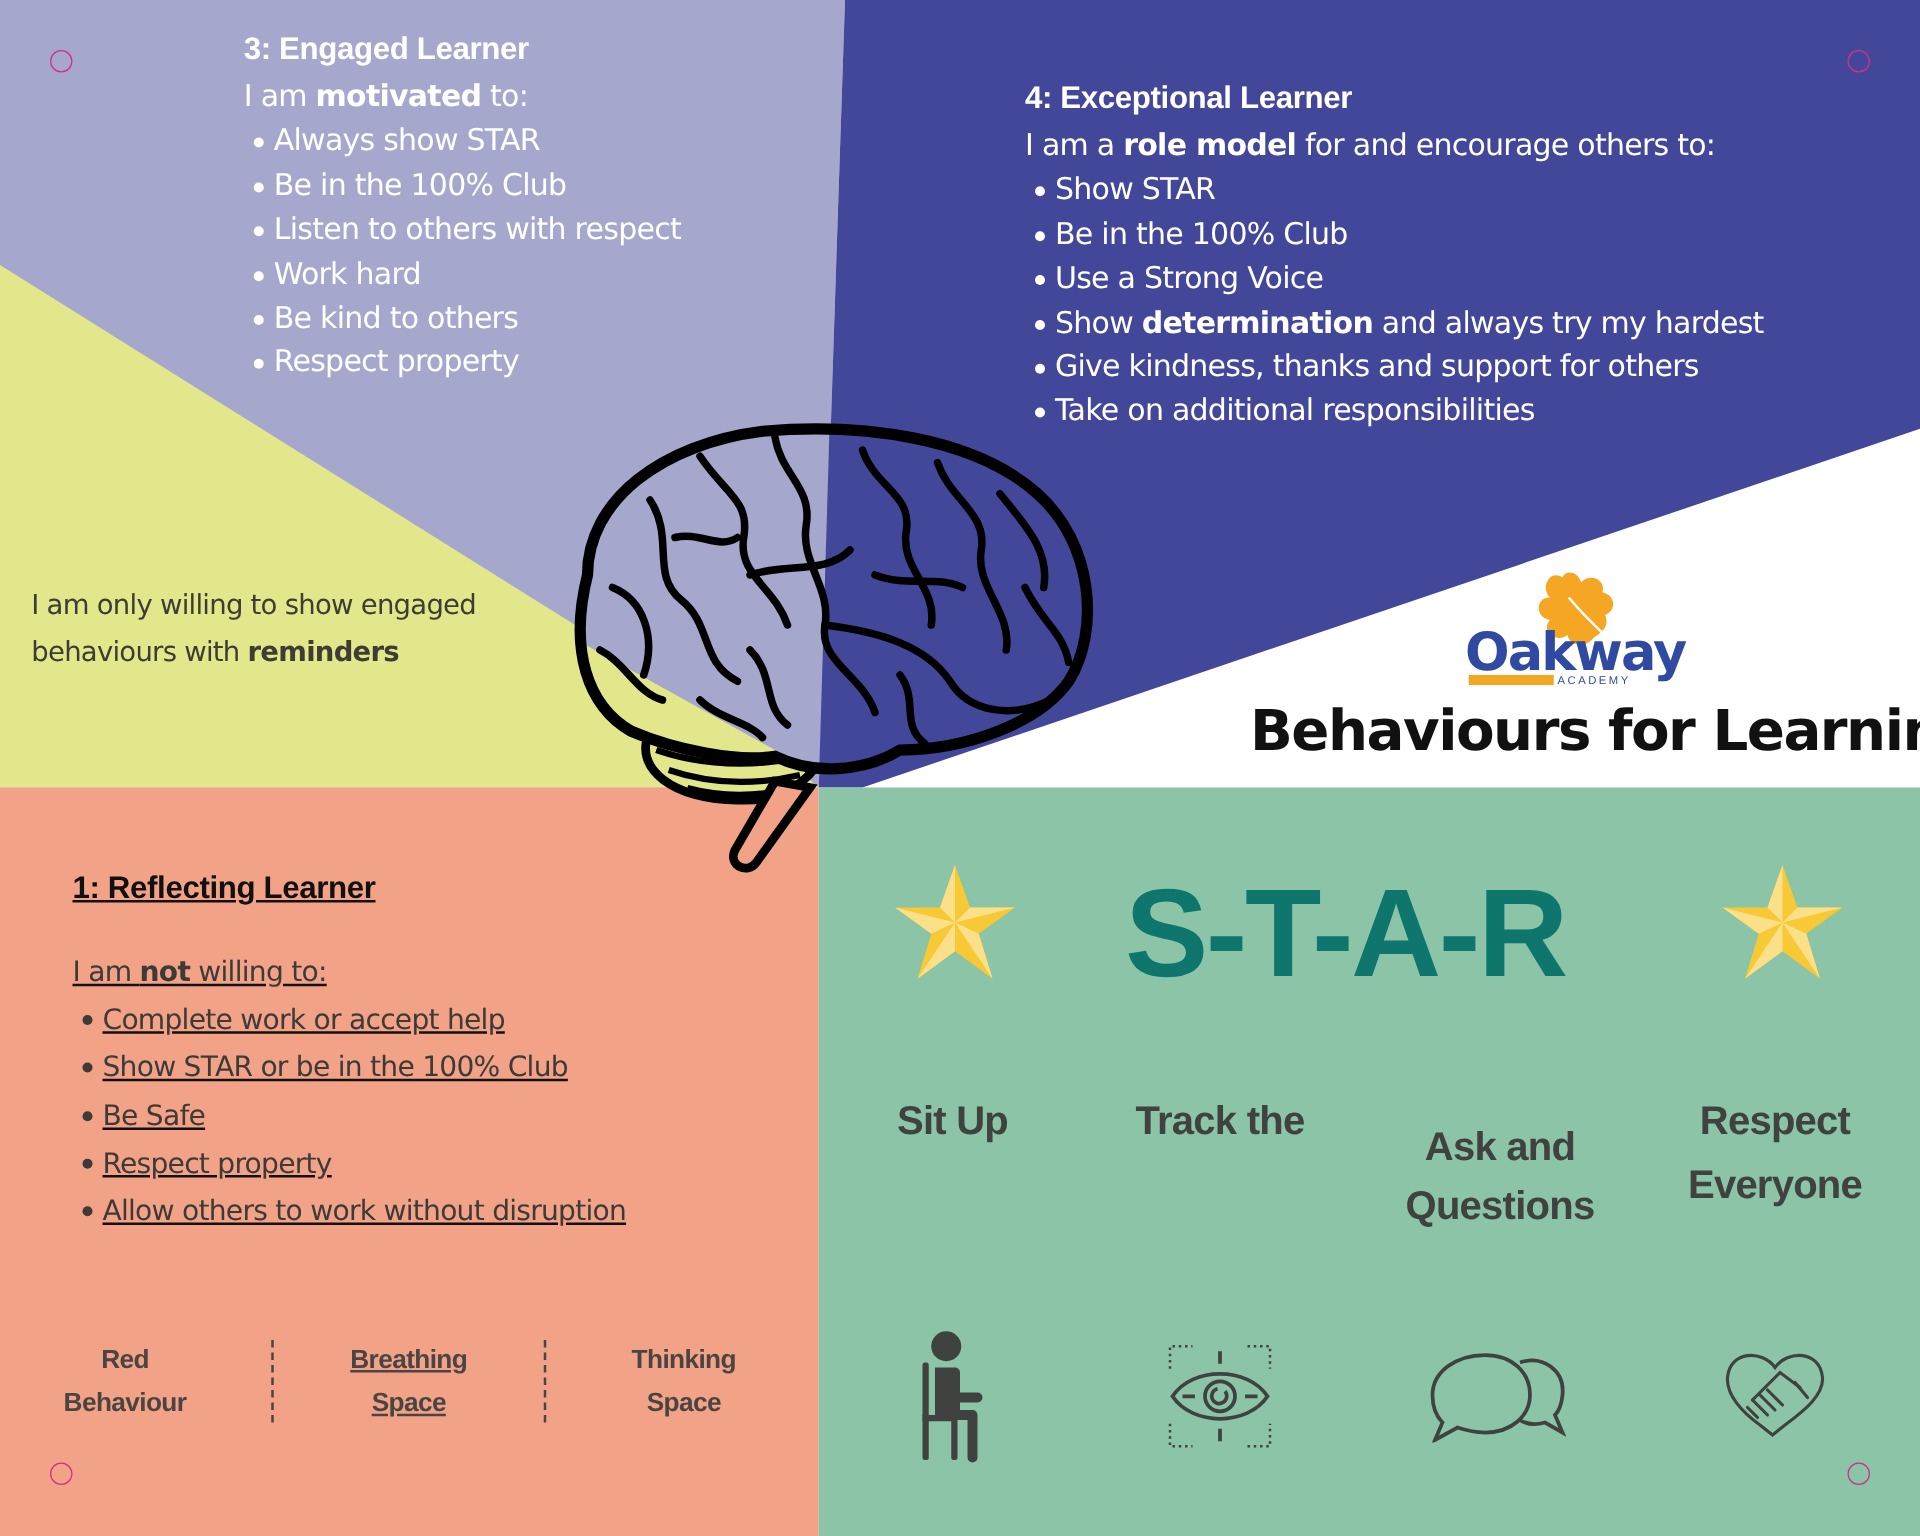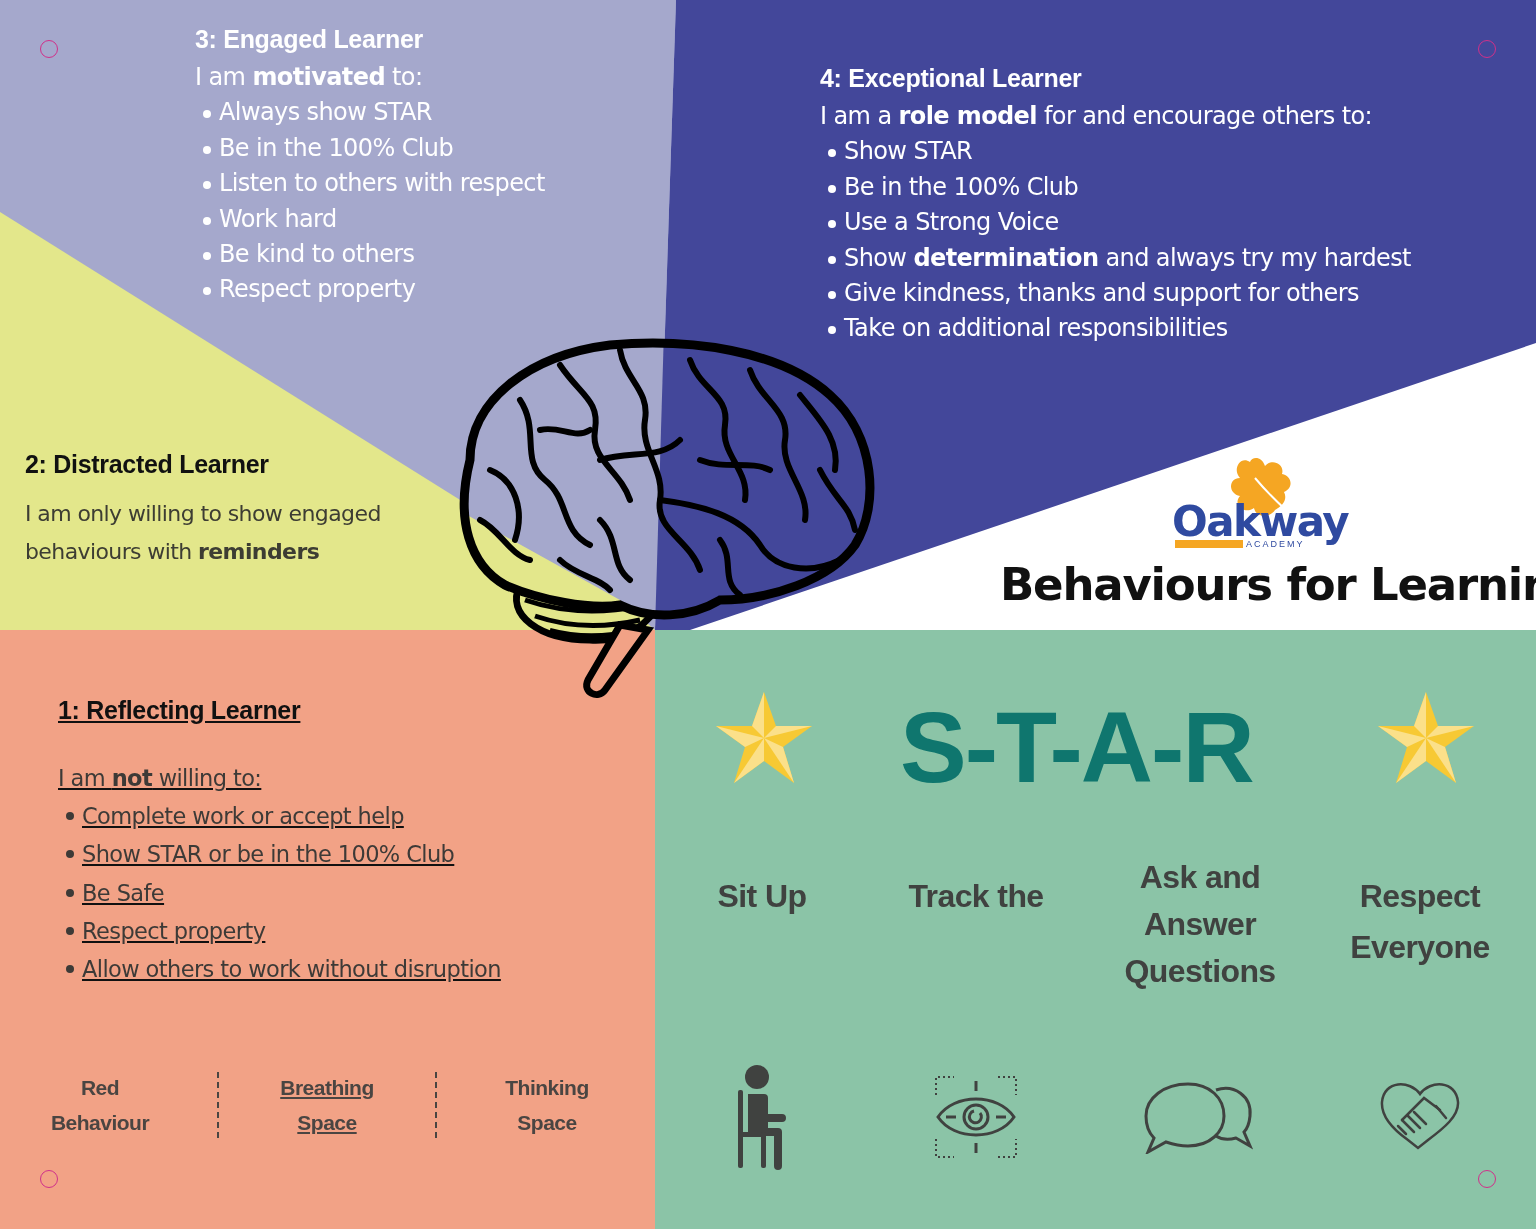--- a/index.html
+++ b/index.html
@@ -29,21 +29,21 @@
   #sec1 .body-txt { color:#3d3a37; font-size:22.5px; line-height:38.2px; }
   #sec1 .intro { margin-top:34px; }
   .cons-item { position:absolute; text-align:center; font-weight:bold; color:#4a4542; font-size:21px; line-height:35px; letter-spacing:-0.5px; }
   .cons-sep { position:absolute; top:1072px; width:0; height:66px; border-left:2px dashed #4a4542; }
   #brand-title { position:absolute; left:1000px; top:558px; font-family:"DejaVu Sans", sans-serif; font-size:45px; color:#111; letter-spacing:-1.2px; font-weight:bold; white-space:nowrap; }
 
   
   #star-word { left:900px; top:674px; font-family:"Liberation Sans", sans-serif; font-weight:bold; font-size:100px; color:#0f766e; letter-spacing:-2px;margin-top:16px; }
   .star-icon { position:absolute; }
   .star-item { position:absolute; text-align:center; font-weight:bold; color:#404240; font-size:32px; line-height:51px; letter-spacing:-0.6px; width:220px; }
-  .star-item.three { line-height:47px; }
+  .star-item.three { line-height:47px;margin-top:40px; }
   .icon-box { position:absolute; }
 
   .reg-mark { position:absolute; width:18px; height:18px; border-radius:50%; border:1.5px solid #d0308a; z-index:3; }
 </style>
 </head>
 <body>
 
 <svg id="bg" viewBox="0 0 1536 1229" xmlns="http://www.w3.org/2000/svg">
   <rect x="0" y="0" width="1536" height="1229" fill="#ffffff"></rect>
 
@@ -123,21 +123,20 @@
     <li><span>Show STAR</span></li>
     <li><span>Be in the 100% Club</span></li>
     <li><span>Use a Strong Voice</span></li>
     <li><span>Show </span><b>determination</b><span> and always try my hardest</span></li>
     <li><span>Give kindness, thanks and support for others</span></li>
     <li><span>Take on additional responsibilities</span></li>
   </ul>
 </div>
 
 <div class="layer" id="sec2">
-  <div class="h-title">2: Distracted Learner</div>
   <div class="body-txt">
     <div>I am only willing to show engaged</div>
     <div><span>behaviours with </span><b>reminders</b></div>
   </div>
 </div>
 
 <div class="layer" id="sec1">
   <div class="h-title">1: Reflecting Learner</div>
   <div class="body-txt intro"><span>I am </span><b>not</b><span> willing to:</span></div>
   <ul class="bul body-txt">
@@ -187,21 +186,20 @@
 </svg>
 
 <div class="star-item layer" style="left:652px; top:871px;">
   <div>Sit Up</div>
 </div>
 <div class="star-item layer" style="left:866px; top:871px;">
   <div>Track the</div>
 </div>
 <div class="star-item three layer" style="left:1090px; top:854px;">
   <div>Ask and</div>
-  <div>Answer</div>
   <div>Questions</div>
 </div>
 <div class="star-item layer" style="left:1310px; top:871px;">
   <div>Respect</div>
   <div>Everyone</div>
 </div>
 
 <svg class="icon-box layer" style="left:730px; top:1062px;" width="60" height="110" viewBox="0 0 60 110">
   <circle cx="27" cy="15" r="12" fill="#404240"></circle>
   <rect x="8" y="28" width="5" height="78" rx="2" fill="#404240"></rect>

